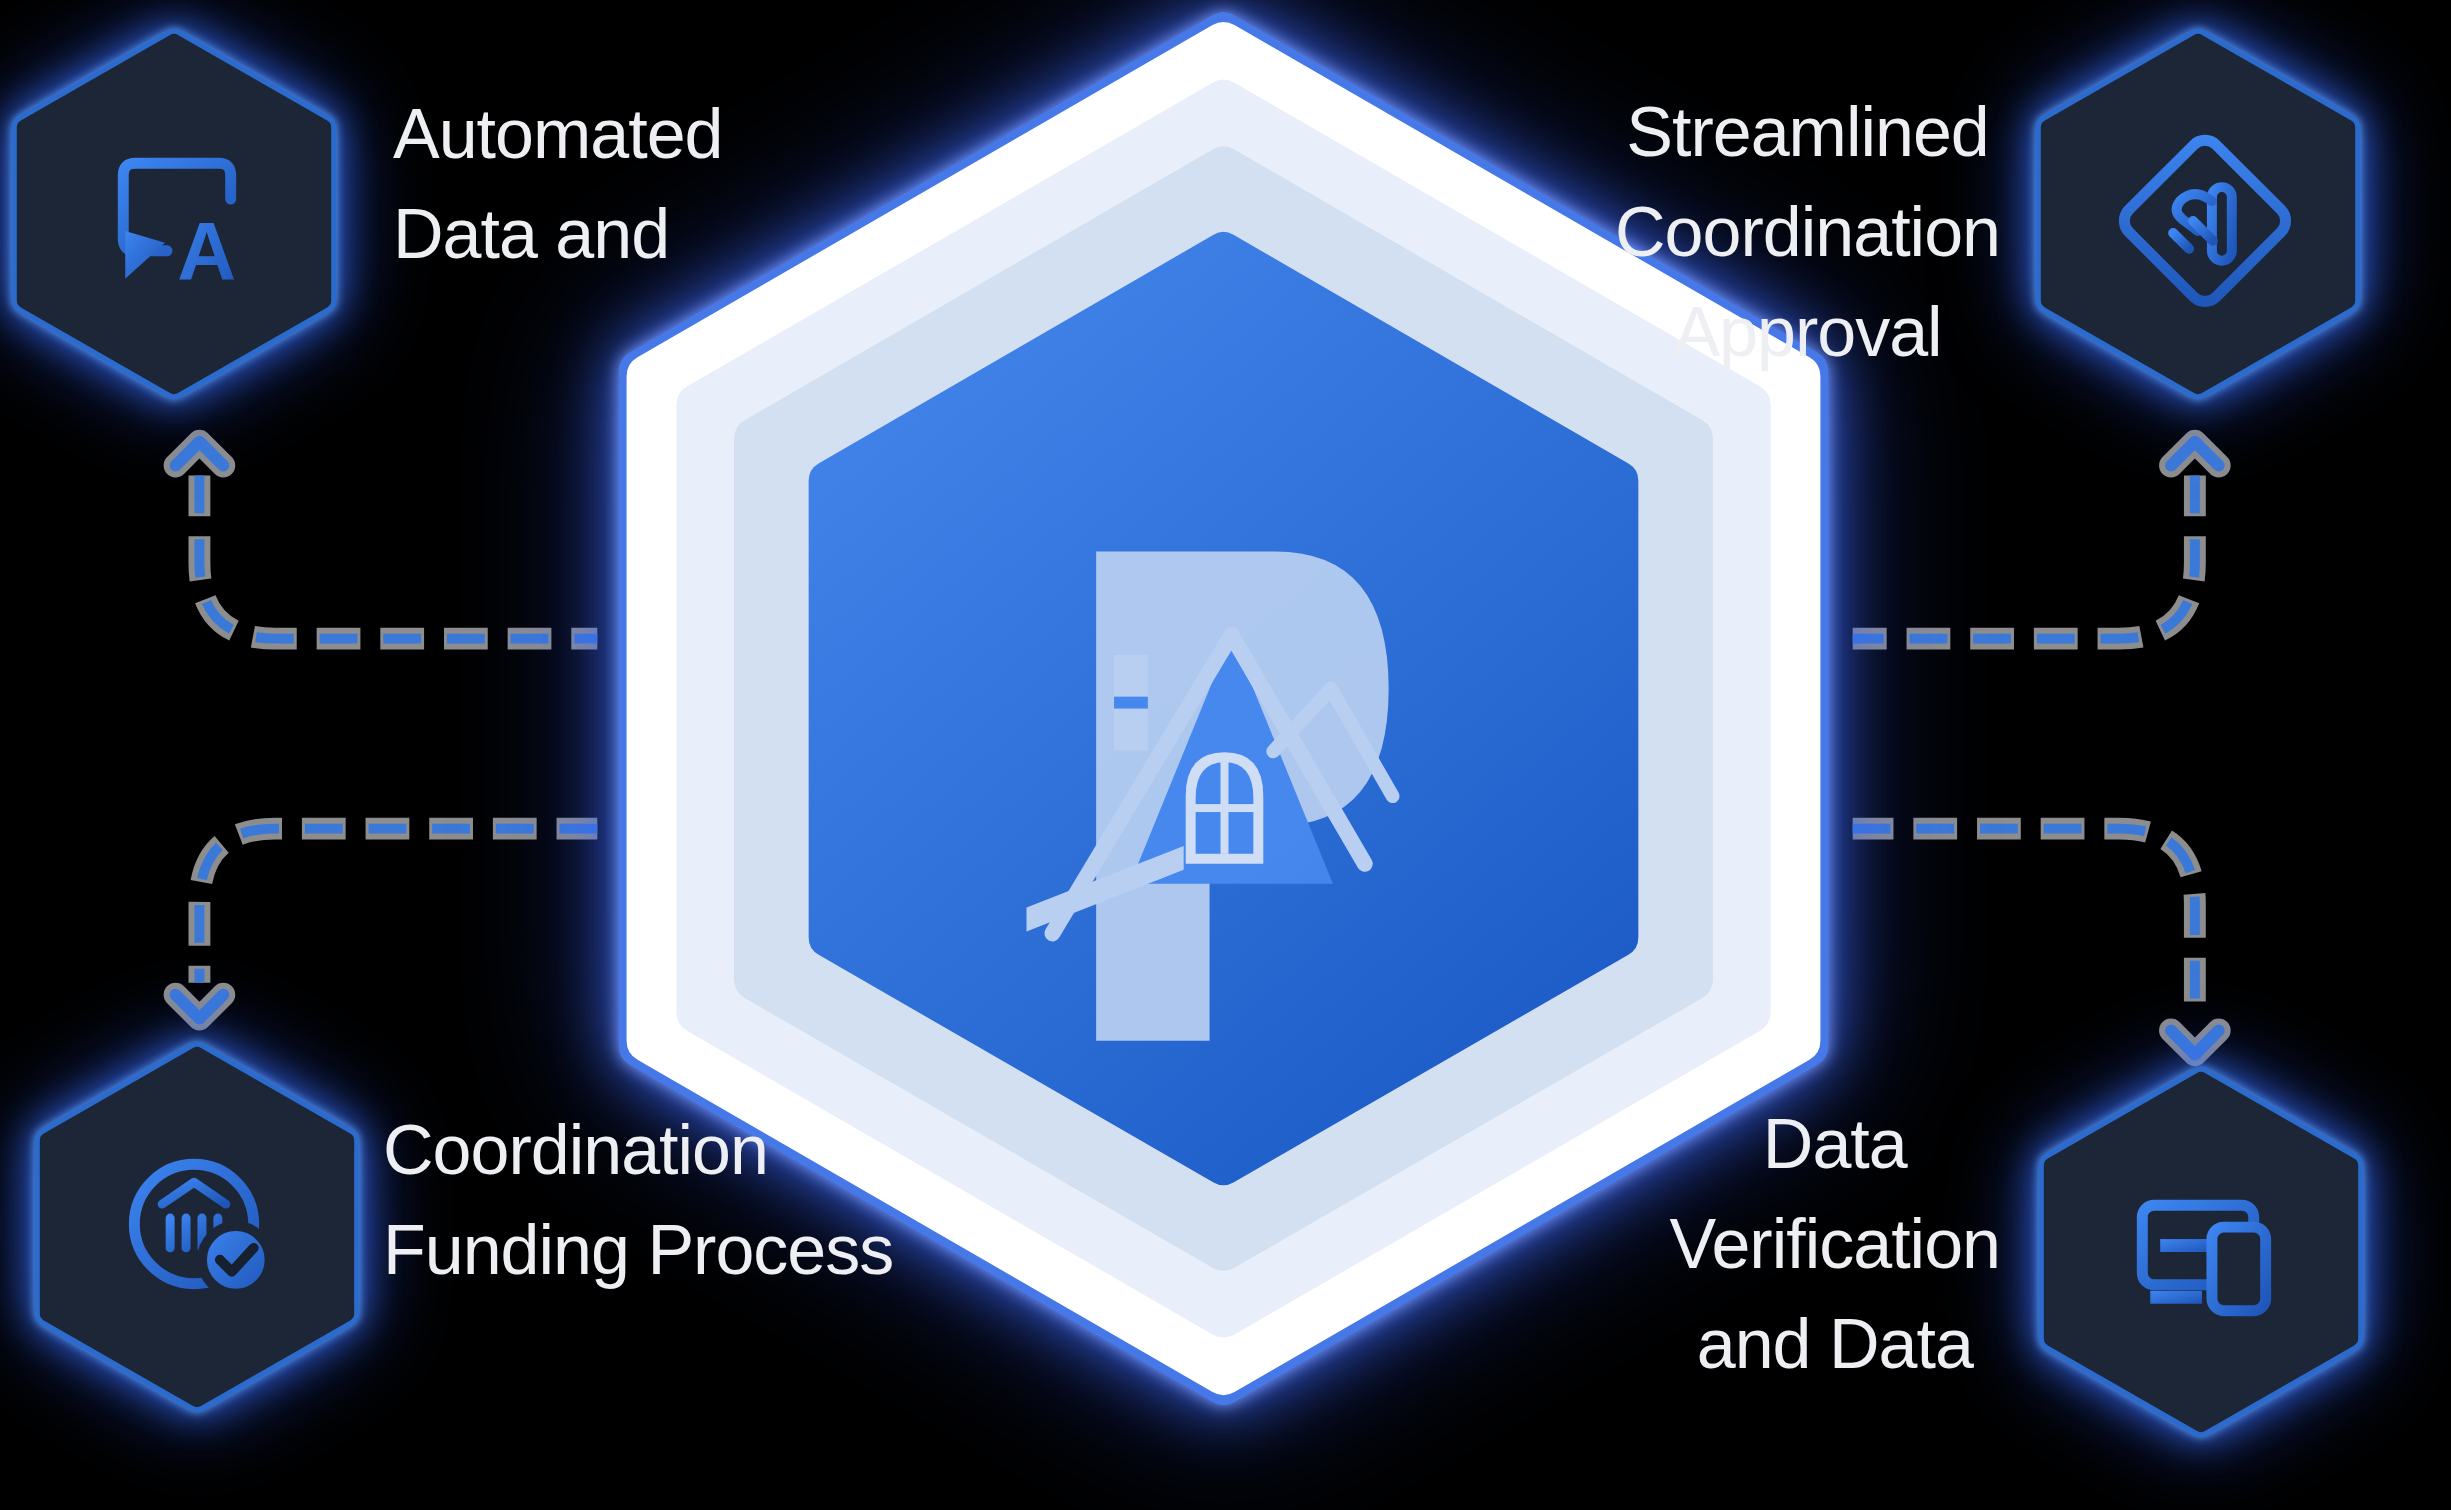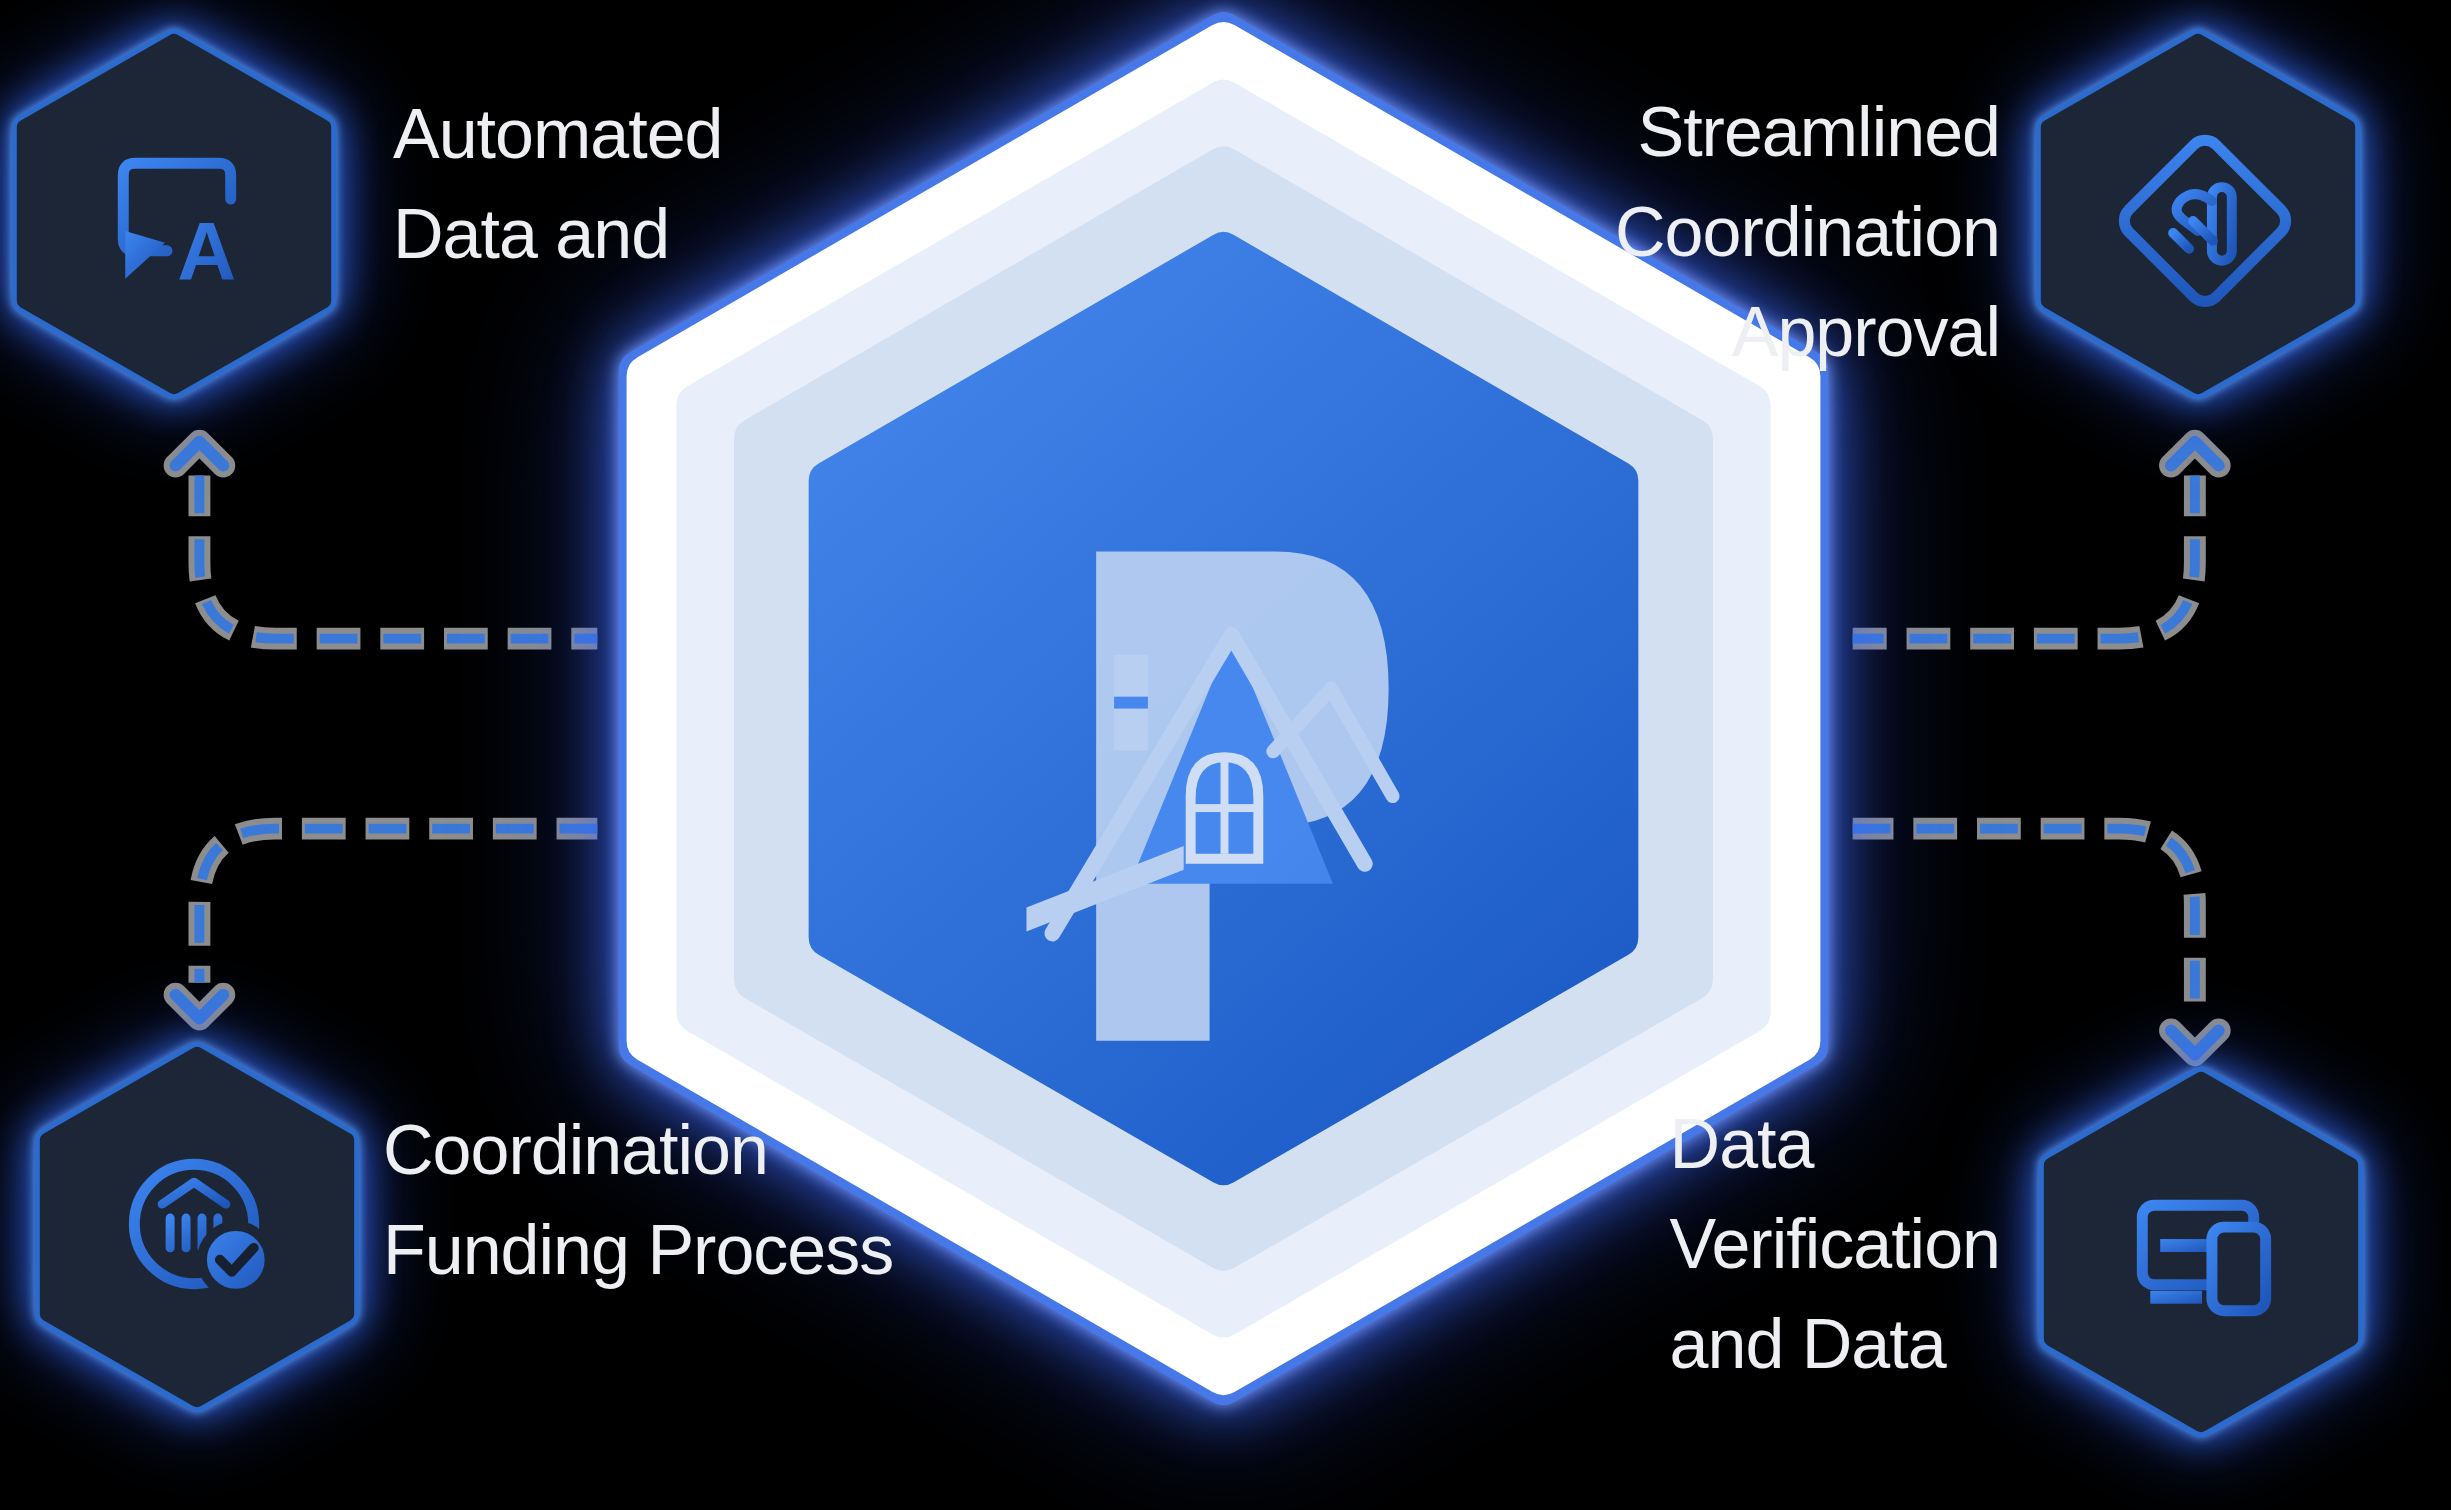--- a/index.html
+++ b/index.html
@@ -35,23 +35,23 @@
   .hexcard.br{left:2012px;top:1043px;}
   .hexborder{fill:#2b6bce;stroke:#2b6bce;stroke-width:26;stroke-linejoin:round;}
   .hexfill{fill:#1c2637;stroke:#1c2637;stroke-width:16;stroke-linejoin:round;}
   .icostroke{fill:none;stroke-linecap:round;stroke-linejoin:round;}
 
   
   .feature-label{position:absolute;z-index:4;color:#edeff3;
       font-size:70px;line-height:100px;font-weight:500;letter-spacing:-1px;white-space:nowrap;}
   .feature-label span{display:block;}
   .label-tl{left:393px;top:84px;text-align:left;}
-  .label-tr{right:452px;top:82px;text-align:right;}
+  .label-tr{right:452px;top:82px;text-align:center;}
   .label-bl{left:383px;top:1100px;text-align:left;}
-  .label-br{right:452px;top:1094px;text-align:left;}
+  .label-br{right:452px;top:1094px;text-align:center;}
 </style>
 </head>
 <body>
 
 <div id="stage">
 
   <svg class="connectors" viewBox="0 0 2464 1518">
     <g>
       <path class="conn-casing" d="M200,478 V566 Q200,642 276,642 H600"></path>
       <path class="conn-casing" d="M2206,478 V566 Q2206,642 2130,642 H1862"></path>

